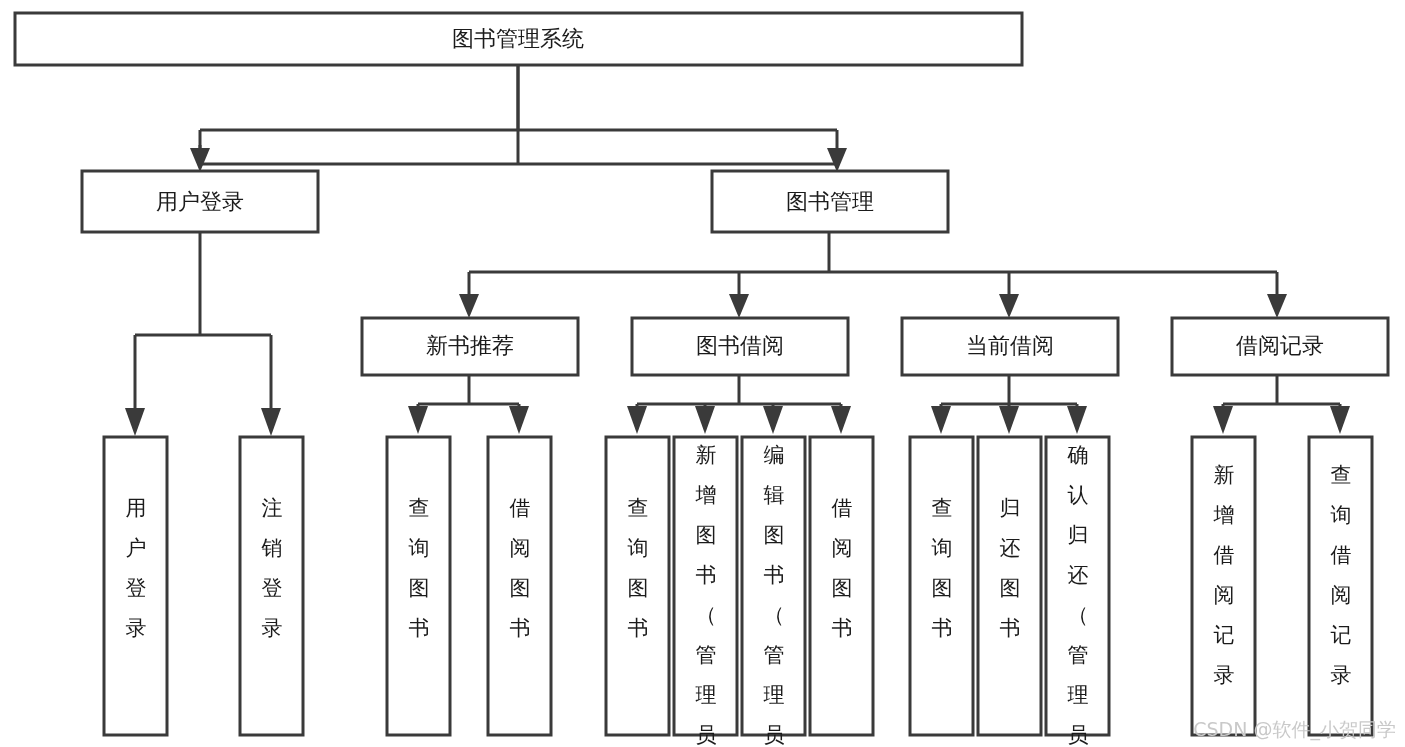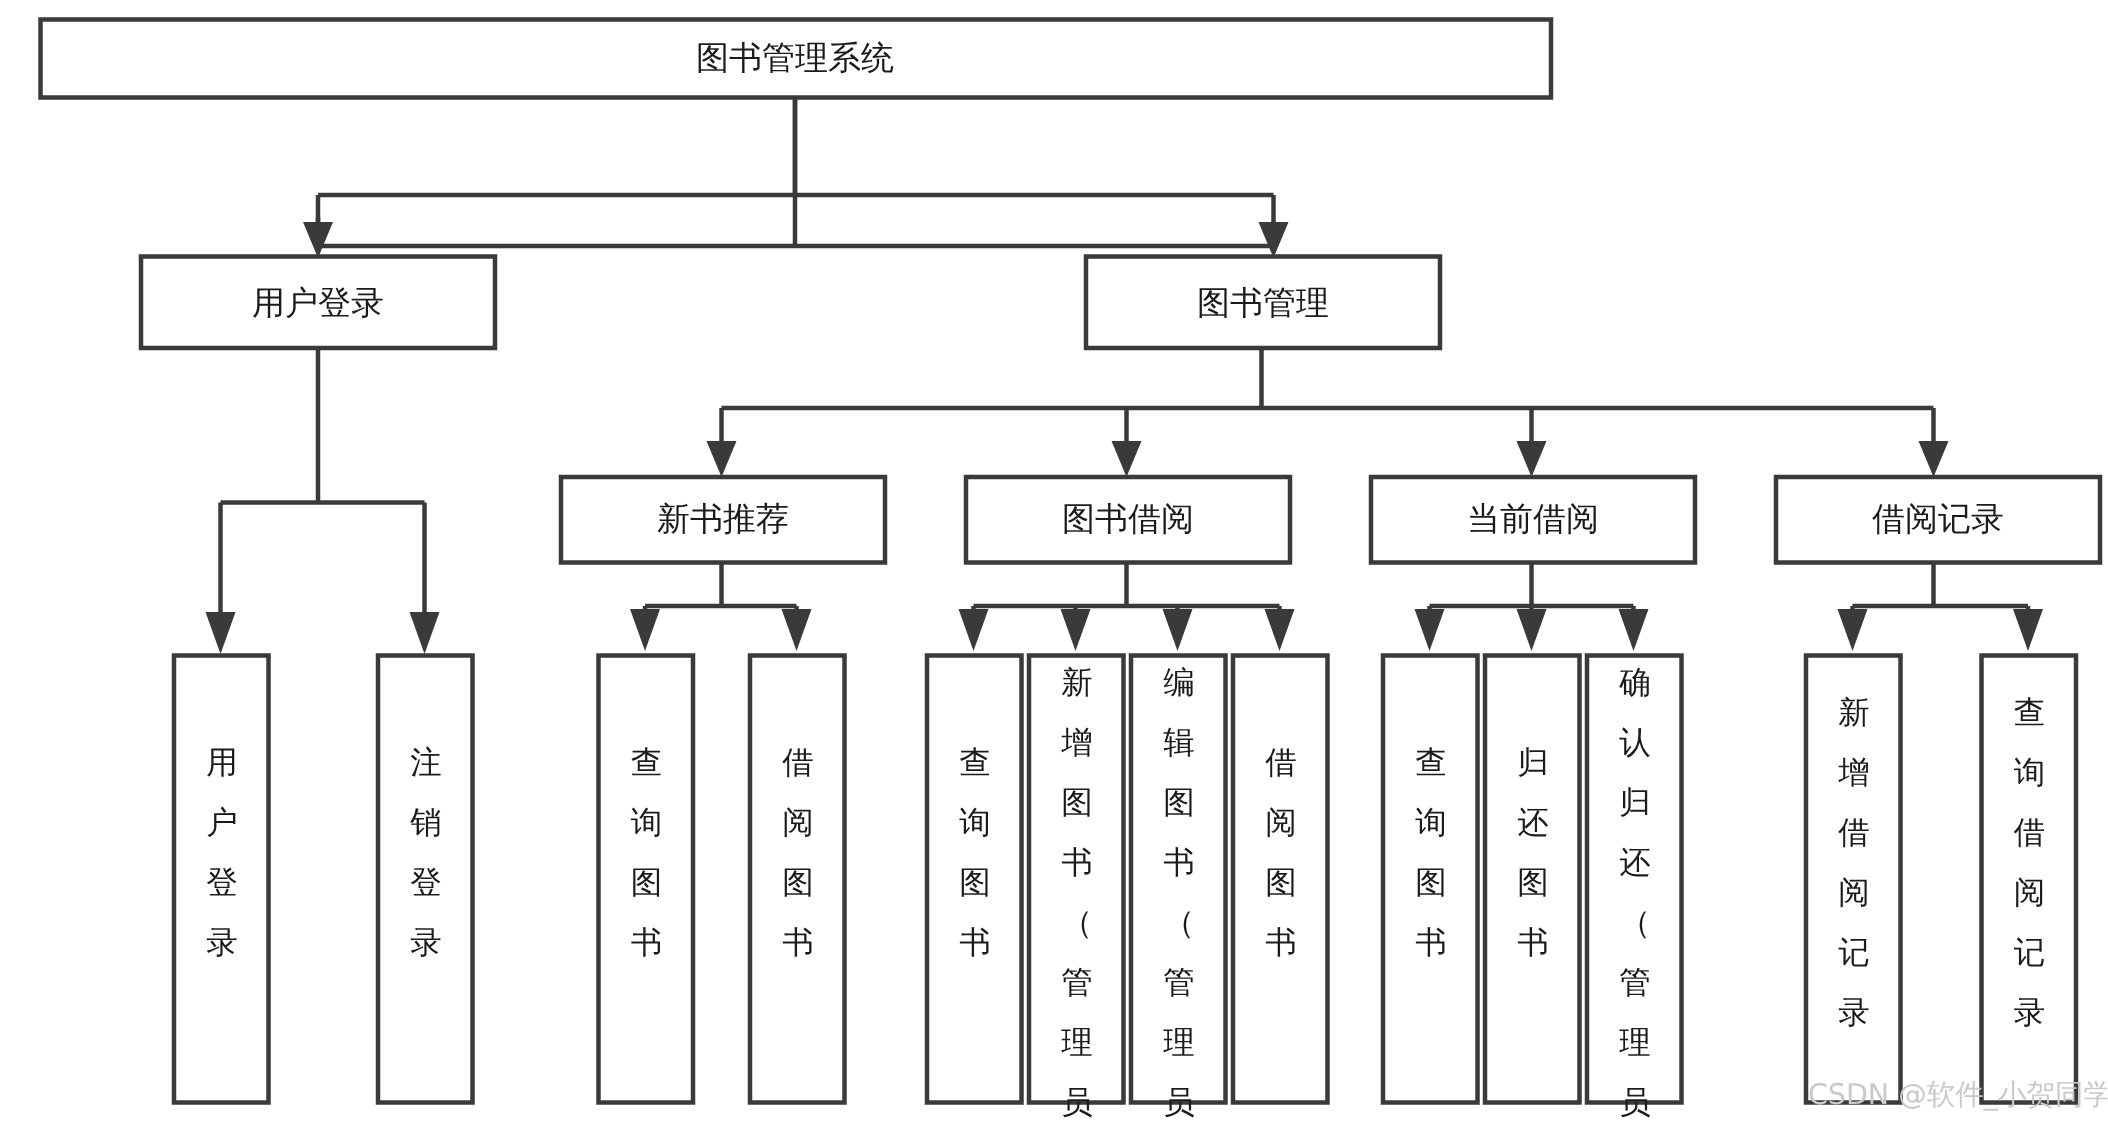--- a/index.html
+++ b/index.html
@@ -13,21 +13,20 @@
     font-family: "DejaVu Sans", "Liberation Sans", sans-serif;
     overflow: hidden;
     position: relative;
   }
   #diagram-root {
     position: absolute;
     left: 0;
     top: 0;
     width: 1167px;
     height: 747px;
-    padding-left: 12px;
   }
   svg#flowchart {
     display: block;
     width: 1405px;
     height: 747px;
   }
   .node-box {
     fill: #ffffff;
     stroke: #3a3a3a;
     stroke-width: 3;

